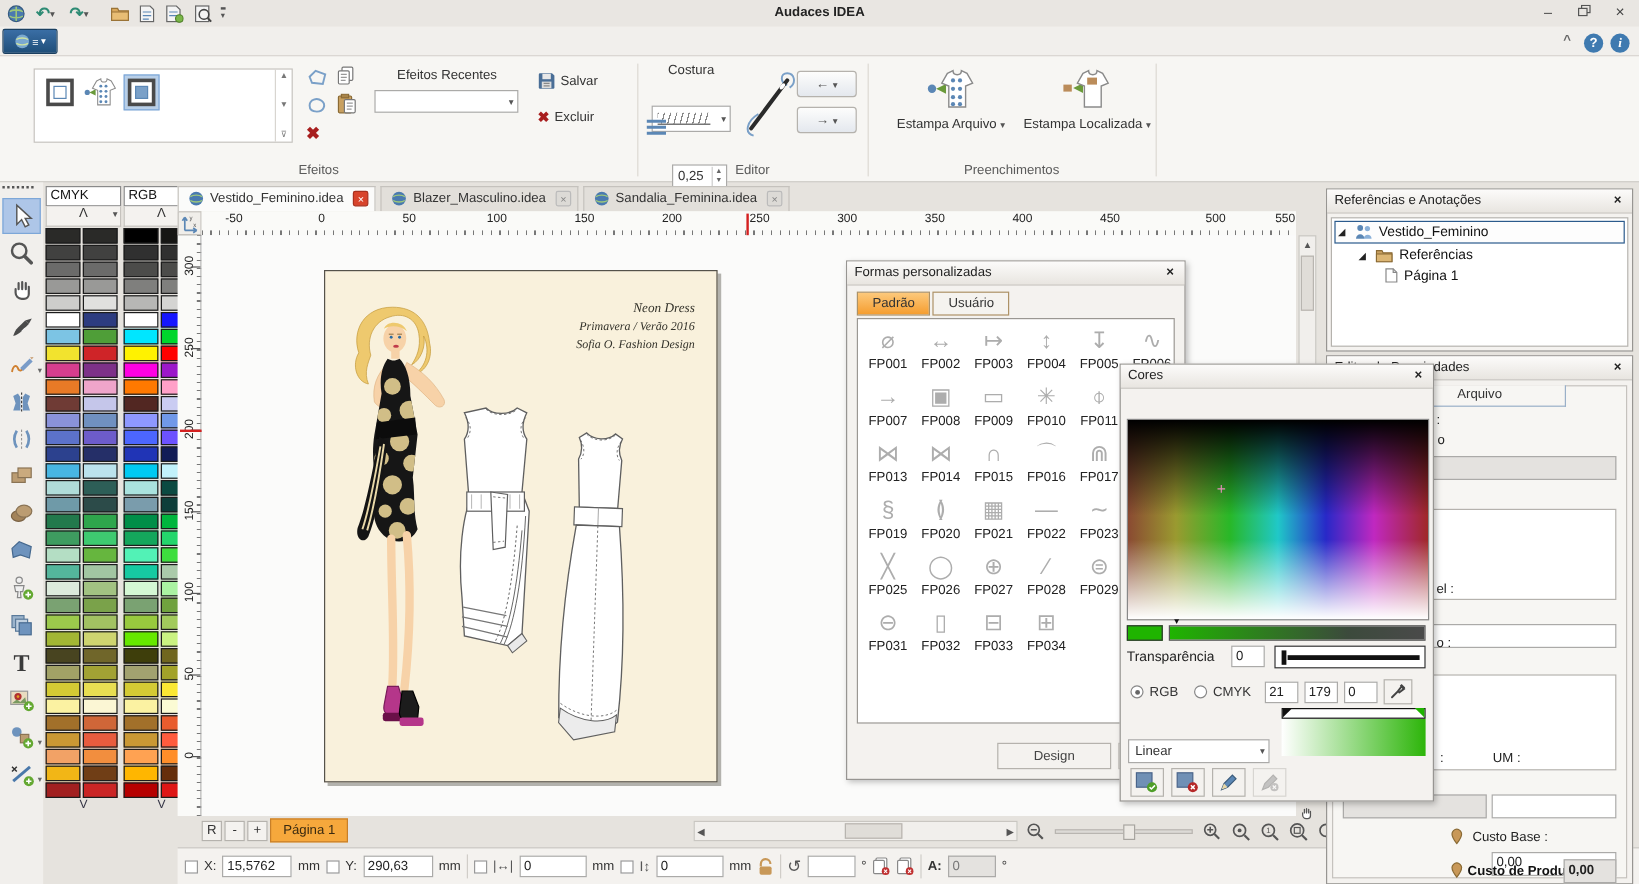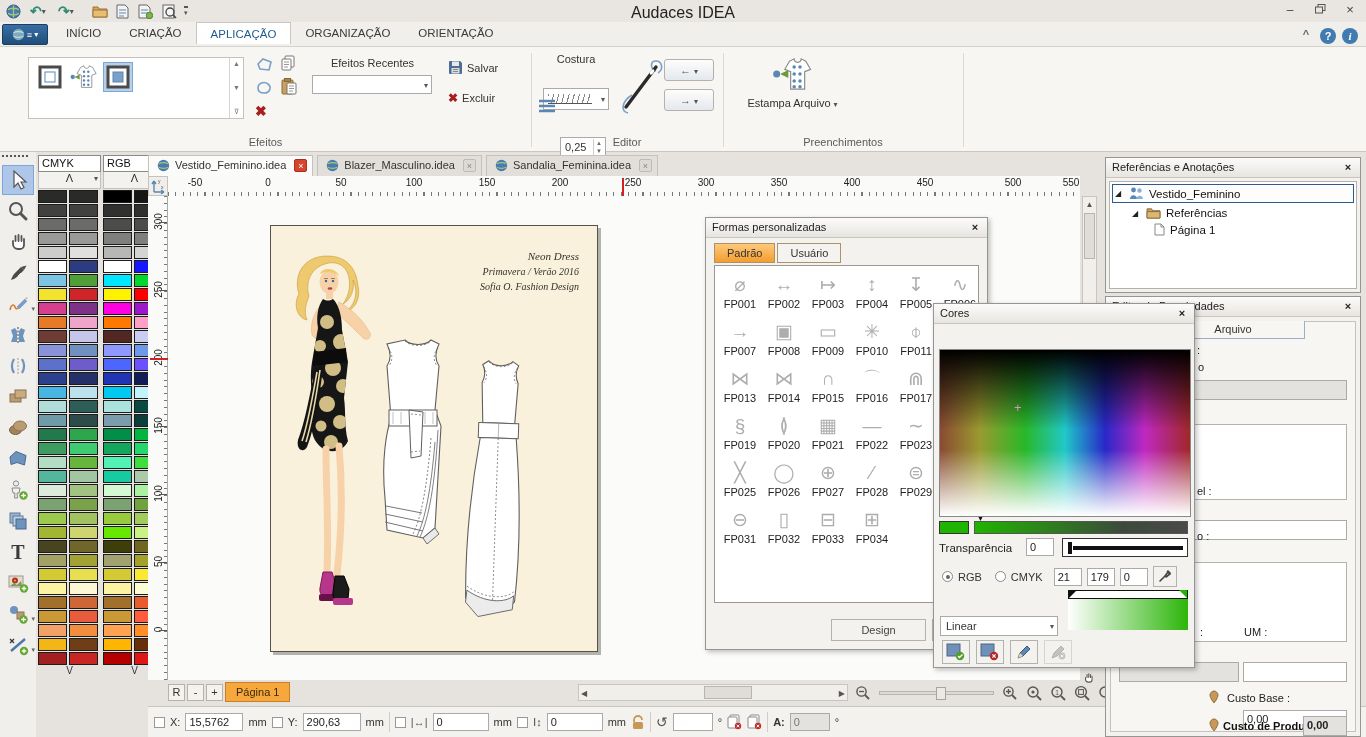--- a/index.html
+++ b/index.html
@@ -3,21 +3,21 @@
 <meta charset="utf-8">
 <style>
 * { box-sizing: border-box; margin:0; padding:0; }
 html,body { width:1366px; height:737px; overflow:hidden; }
 body { font-family:"Liberation Sans",sans-serif; font-size:11px; color:#333; background:#e6e3de; }
 #app { position:relative; width:1366px; height:737px; background:#e6e3de; overflow:hidden; }
 .abs { position:absolute; }
 
 
 #titlebar { position:absolute; left:0; top:0; width:1366px; height:22px; background:#e9e6e2; }
-#window-title { position:absolute; left:0; right:0; top:4px; text-align:center; color:#222; font-size:16px; }
+#window-title { position:absolute; left:0; right:0; top:4px; text-align:center; color:#222; font-size:11px;font-weight:bold; }
 .winbtn { position:absolute; top:2px; width:28px; height:17px; text-align:center; color:#444; font-size:12px; line-height:16px; cursor:default; }
 .qa-icon { position:absolute; top:1px; height:20px; display:flex; align-items:center; }
 .caret { font-size:8px; color:#555; }
 
 
 #tabrow { position:absolute; left:0; top:22px; width:1366px; height:25px; background:#f1efec; border-bottom:1px solid #d5d2cd; }
 #app-button { position:absolute; left:2px; top:2px; width:46px; height:21px; background:linear-gradient(#3a6ea5,#1f4e79); border:1px solid #1a3f60; border-radius:2px; display:flex; align-items:center; justify-content:center; gap:2px; color:#fff; }
 .menu-tab { position:relative; float:left; padding:5px 14px 4px; color:#3a3a3a; font-size:11.5px; cursor:default; }
 .menu-tab.active { background:#ffffff; border:1px solid #c9c6c1; border-bottom:none; color:#1f5a8e; }
 #menu-tabs { position:absolute; left:52px; top:0; height:25px; }
@@ -164,27 +164,20 @@
 
 <div id="tabrow">
   <div id="app-button">
     <svg width="13" height="13" viewBox="0 0 16 16">
           <circle cx="8" cy="8" r="7" fill="#7aa8d0"></circle>
           <path d="M2 6 C5 4 11 4 14 6 M2 10 C5 12 11 12 14 10" stroke="#cfe4a0" stroke-width="1.4" fill="none"></path>
         </svg>
     <span style="font-size:9px">≡</span>
         <span class="caret" style="color:#fff">▾</span>
   </div>
-  <div id="menu-tabs">
-        <div class="menu-tab">INÍCIO</div>
-        <div class="menu-tab">CRIAÇÃO</div>
-        <div class="menu-tab active">APLICAÇÃO</div>
-        <div class="menu-tab">ORGANIZAÇÃO</div>
-        <div class="menu-tab">ORIENTAÇÃO</div>
-      </div>
 </div>
 <span class="ribbon-mini" style="right:52px;color:#666;font-weight:bold">^</span>
 <span class="ribbon-mini" style="right:30px;background:#3f7ab0;color:#fff;font-weight:bold;line-height:16px">?</span>
 <span class="ribbon-mini" style="right:8px;background:#3f7ab0;color:#fff;font-style:italic;font-weight:bold;line-height:16px;font-family:'Liberation Serif',serif">i</span>
 
 <div id="ribbon">
 
   <div id="gallery">
     <div class="gal-item" style="left:6px">
       <svg width="26" height="26" viewBox="0 0 26 26">
@@ -293,20 +286,29 @@
             <circle cx="24" cy="10" r="1.5"></circle>
             <circle cx="19" cy="16" r="1.5"></circle>
             <circle cx="24" cy="16" r="1.5"></circle>
             <circle cx="19" cy="22" r="1.5"></circle>
             <circle cx="24" cy="22" r="1.5"></circle>
             <circle cx="19" cy="27" r="1.5"></circle>
             <circle cx="24" cy="27" r="1.5"></circle>
           </g>
         </svg>
     <div style="margin-top:2px;color:#333"><span>Estampa Arquivo</span> <span class="caret">▾</span></div>
+  </div>
+  <div class="abs" style="left:850px;top:8px;width:112px;text-align:center">
+    <svg width="42" height="38" viewBox="0 0 36 32">
+          <rect x="1" y="13" width="6" height="5" fill="#bb8c5a"></rect>
+          <path d="M8 15.5 l7 -3.5 v7 z" fill="#6a9a3a"></path>
+          <path d="M15 5 L19 3 C19 7 25 7 25 3 L29 5 L33 12 L28 14 L28 29 L16 29 L16 14 L11 12 Z" fill="#fff" stroke="#8a8a8a"></path>
+          <rect x="18" y="8" width="7" height="5" fill="#bb8c5a"></rect>
+        </svg>
+    <div style="margin-top:2px;color:#333"><span>Estampa Localizada</span> <span class="caret">▾</span></div>
   </div>
   <div class="rgroup-label" style="left:723px;width:240px">Preenchimentos</div>
   <div class="rsep" style="left:963px"></div>
 </div>
 
 <div id="tool-col">
   <div style="height:8px;margin:3px 2px 2px;border-top:2px dotted #555;width:26px"></div>
   <div id="tools">
         <div class="tool active">
           <svg width="22" height="22" viewBox="0 0 22 22">

